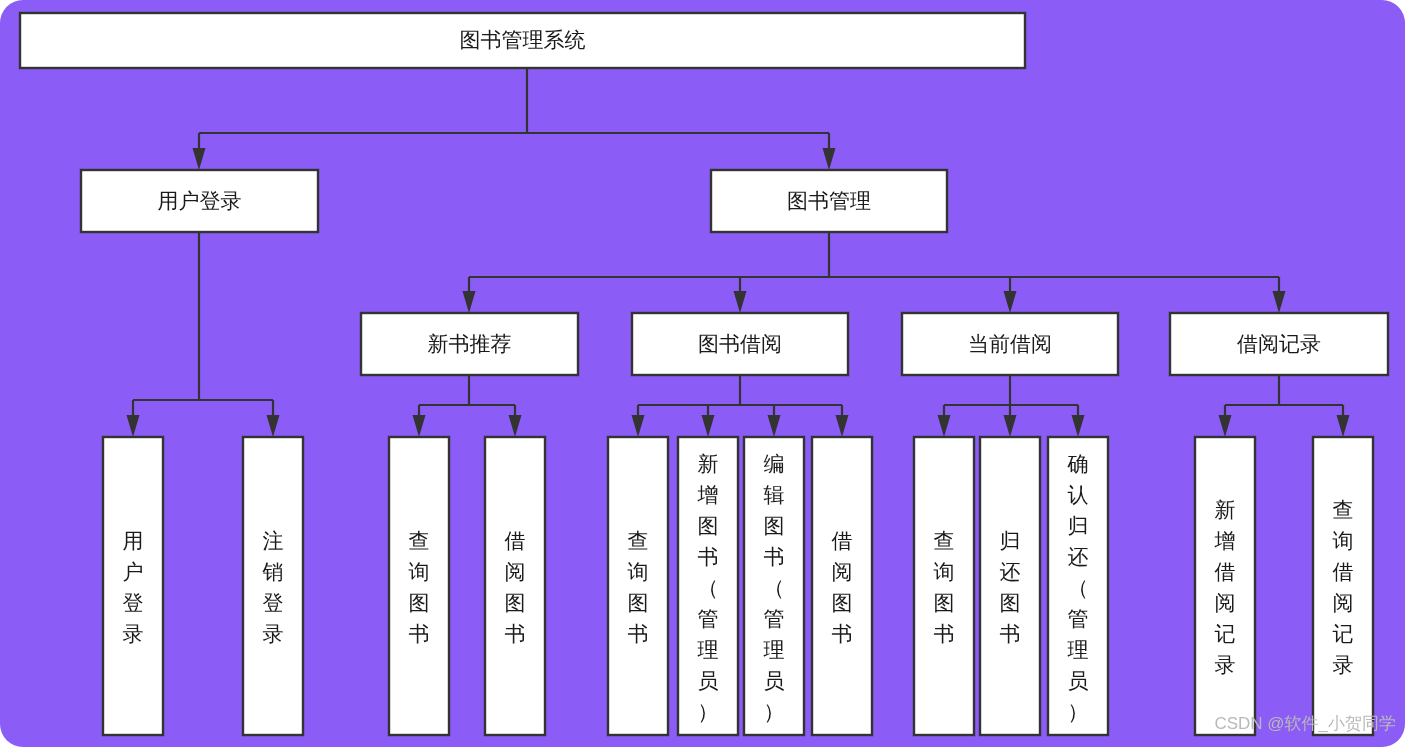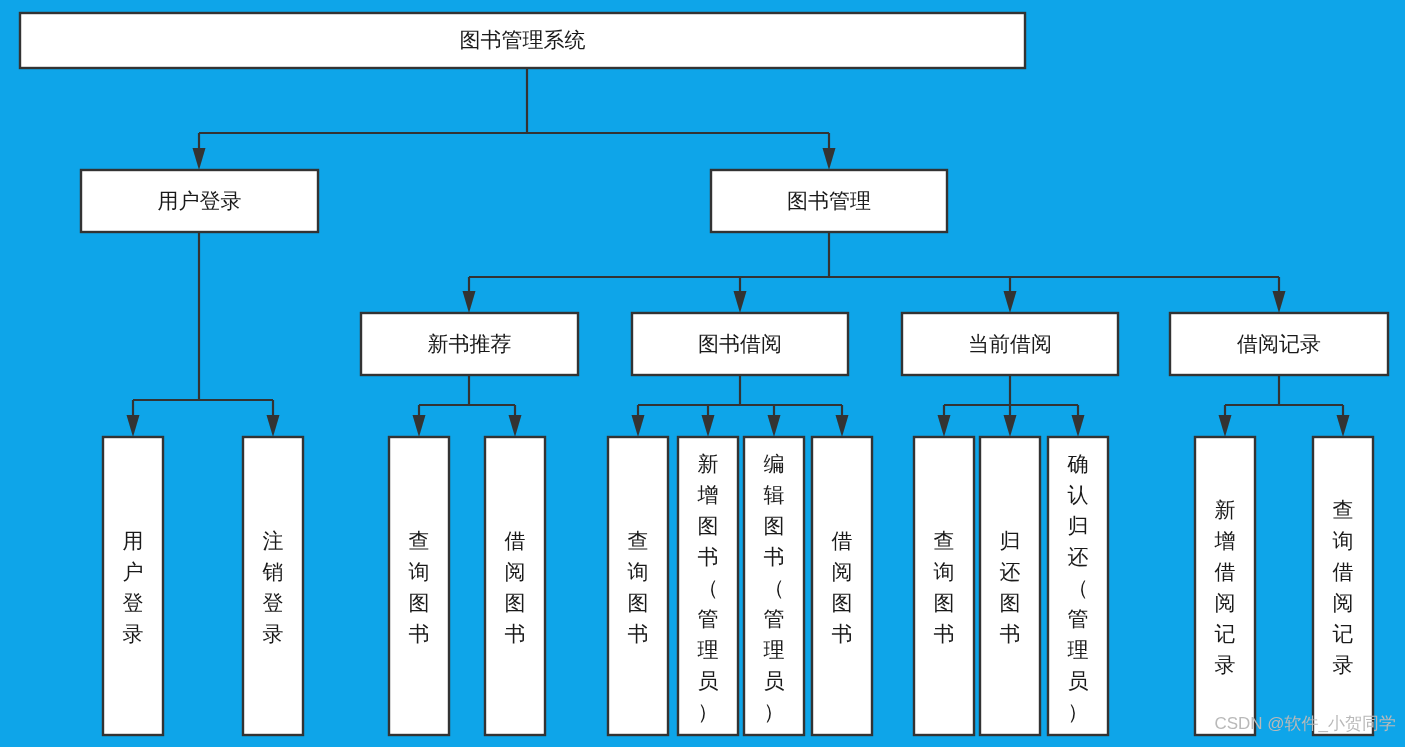--- a/index.html
+++ b/index.html
@@ -10,21 +10,22 @@
   body {
     width: 1405px;
     height: 747px;
     font-family: "Liberation Sans", sans-serif;
     overflow: hidden;
   }
   #diagram-root {
     position: relative;
     width: 1405px;
     height: 747px;
-    background: #0ea5e9;
+    background: #8b5cf6;
+    border-radius: 23px;
   }
   svg.diagram {
     position: absolute;
     left: 0;
     top: 0;
     width: 1405px;
     height: 747px;
     display: block;
   }
   .node-box {

